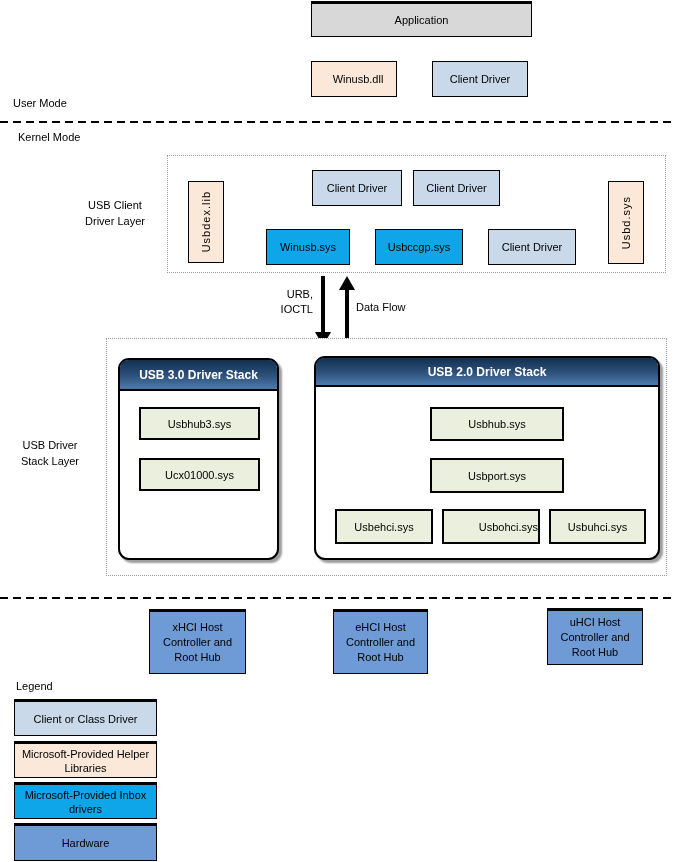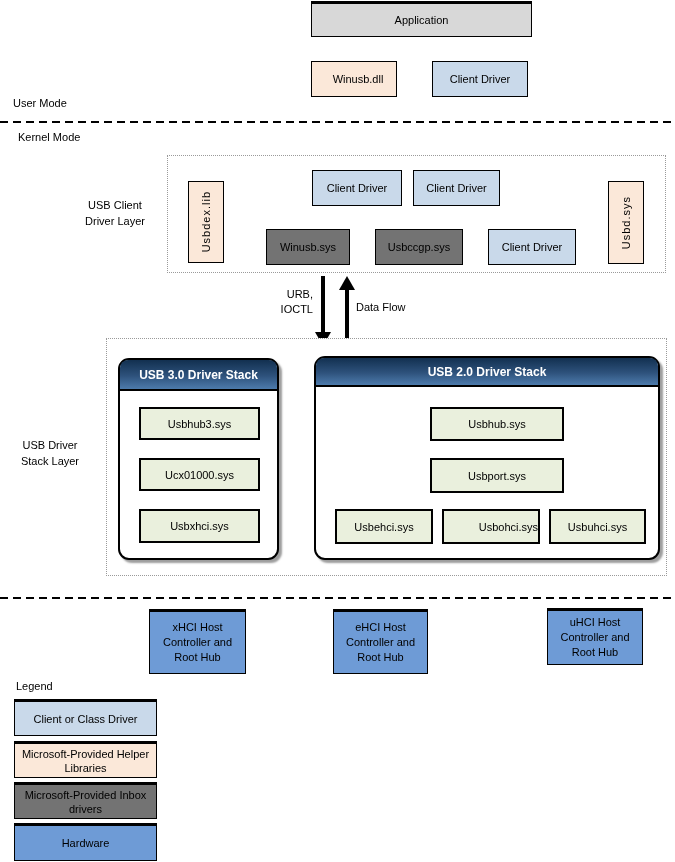--- a/index.html
+++ b/index.html
@@ -10,21 +10,21 @@
   }
   .box{
     position:absolute;box-sizing:border-box;border:1px solid #000;
     display:flex;align-items:center;justify-content:center;text-align:center;
     line-height:14px;background:#fff;
   }
   .thick-top{border-top:3px solid #000;}
   .gray{background:#d8d8d8;}
   .blue{background:#c9d9ea;}
   .peach{background:#fbe8d9;}
-  .green{background:#737373;}
+  .green{background:#0ea5e9;}
   .hwblue{background:#6e9bd6;}
   .inner{border:2px solid #000;background:#eaf0dd;}
   .lbl{position:absolute;white-space:nowrap;}
   .lbl-wrap{position:absolute;text-align:center;line-height:16px;}
   .dotted-region{position:absolute;box-sizing:border-box;border:1px dotted #9a9a9a;background:#fff;}
   .dashline{position:absolute;left:0;width:675px;height:2px;
     background:repeating-linear-gradient(to right,#000 0 8px,transparent 8px 13px);}
   .vert-text{writing-mode:vertical-rl;transform:rotate(180deg);letter-spacing:1px;}
   .stack{
     position:absolute;box-sizing:border-box;border:2px solid #000;border-radius:11px;
@@ -107,23 +107,20 @@
   <div class="lbl-wrap" style="left:8px;top:437px;width:84px;">USB Driver Stack Layer</div>
 
   <div class="stack" style="left:118px;top:358px;width:161px;height:202px;">
     <div class="stack-header" style="height:31px;">USB 3.0 Driver Stack</div>
     <div class="box inner" style="left:19px;top:47px;width:121px;height:33px;">
       <span>Usbhub3.sys</span>
     </div>
     <div class="box inner" style="left:19px;top:98px;width:121px;height:33px;">
       <span>Ucx01000.sys</span>
     </div>
-    <div class="box inner" style="left:19px;top:149px;width:121px;height:34px;">
-      <span>Usbxhci.sys</span>
-    </div>
   </div>
 
   <div class="stack" style="left:314px;top:356px;width:346px;height:204px;">
     <div class="stack-header" style="height:29px;">USB 2.0 Driver Stack</div>
     <div class="box inner" style="left:114px;top:49px;width:134px;height:34px;">
       <span>Usbhub.sys</span>
     </div>
     <div class="box inner" style="left:114px;top:100px;width:134px;height:35px;">
       <span>Usbport.sys</span>
     </div>

